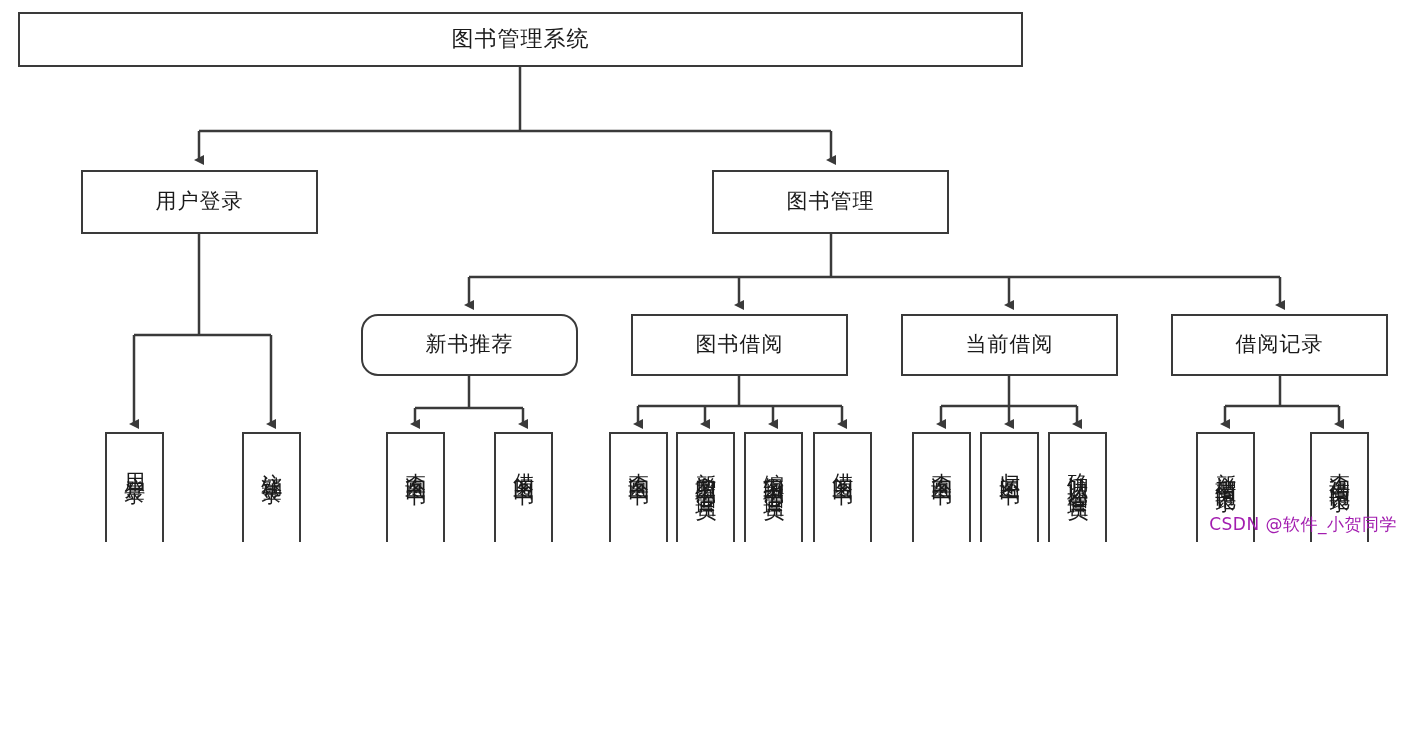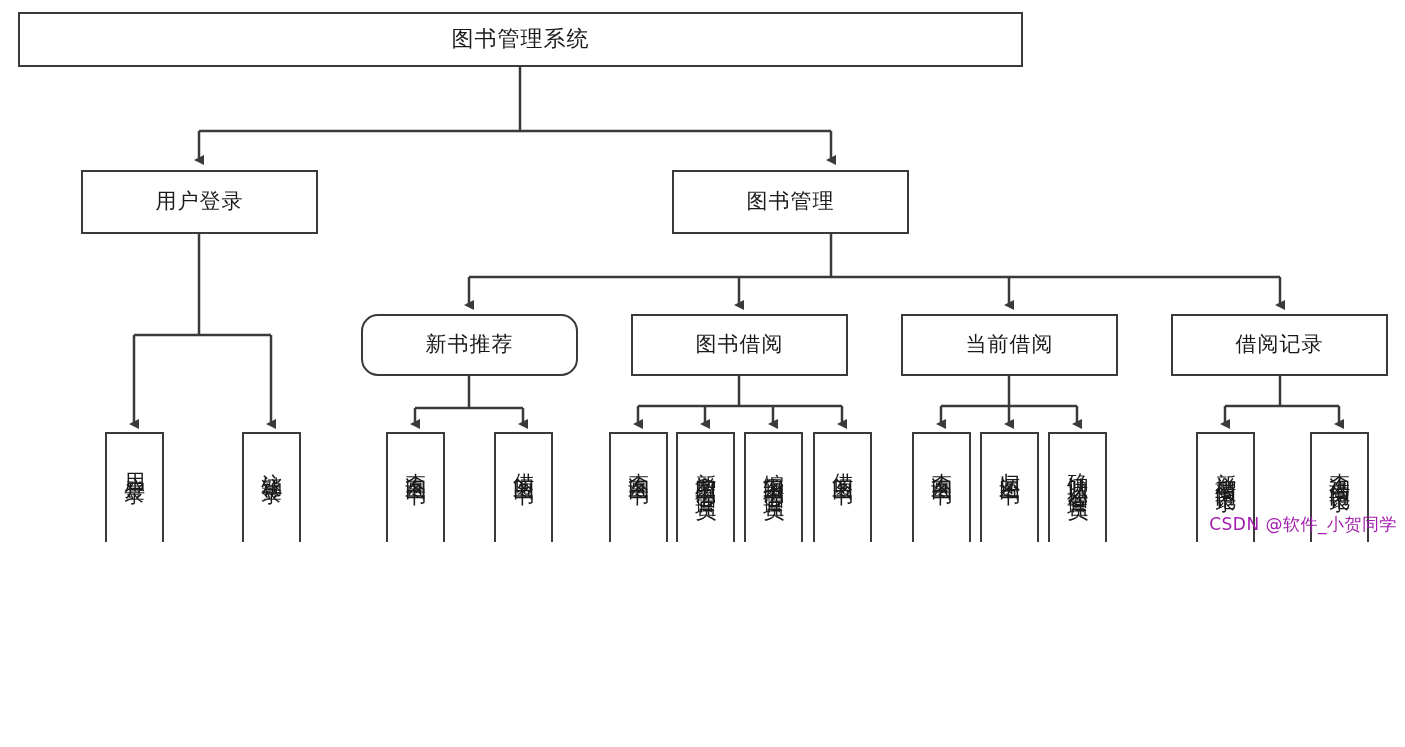--- a/index.html
+++ b/index.html
@@ -123,21 +123,21 @@
     </g>
   </svg>
 
   <div class="node horizontal root" style="left:18px; top:12px; width:1005px; height:55px;">
     <span>图书管理系统</span>
   </div>
 
   <div class="node horizontal" style="left:81px; top:170px; width:237px; height:64px;">
     <span>用户登录</span>
   </div>
-  <div class="node horizontal" style="left:672px; top:170px; width:237px; height:64px;">
+  <div class="node horizontal" style="left:712px; top:170px; width:237px; height:64px;">
     <span>图书管理</span>
   </div>
 
   <div class="node horizontal" style="left:361px; top:314px; width:217px; height:62px;border-radius:17px;">
     <span>新书推荐</span>
   </div>
   <div class="node horizontal" style="left:901px; top:314px; width:217px; height:62px;">
     <span>当前借阅</span>
   </div>
   <div class="node horizontal" style="left:631px; top:314px; width:217px; height:62px;">

